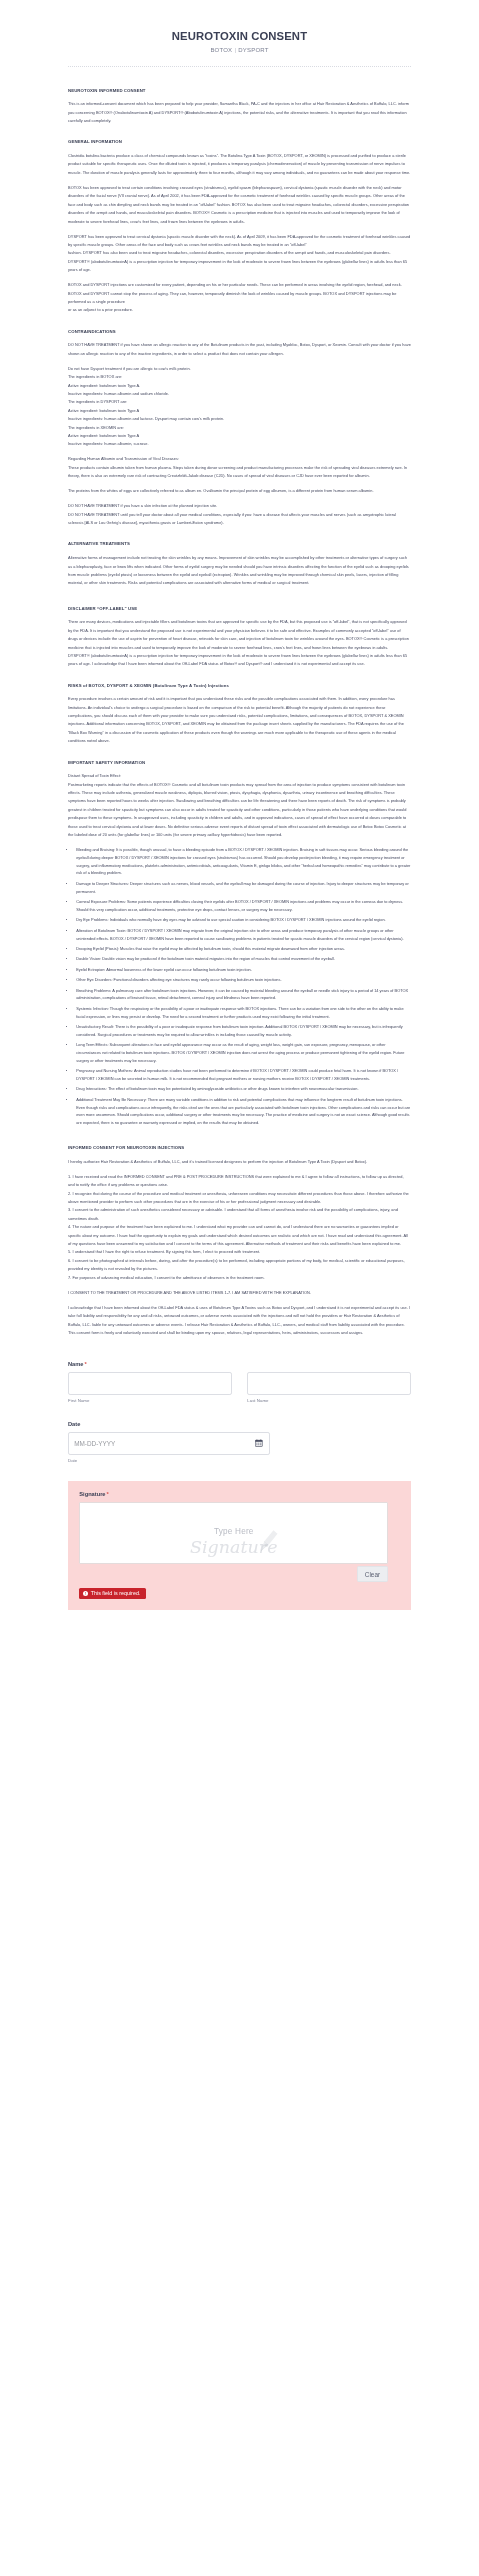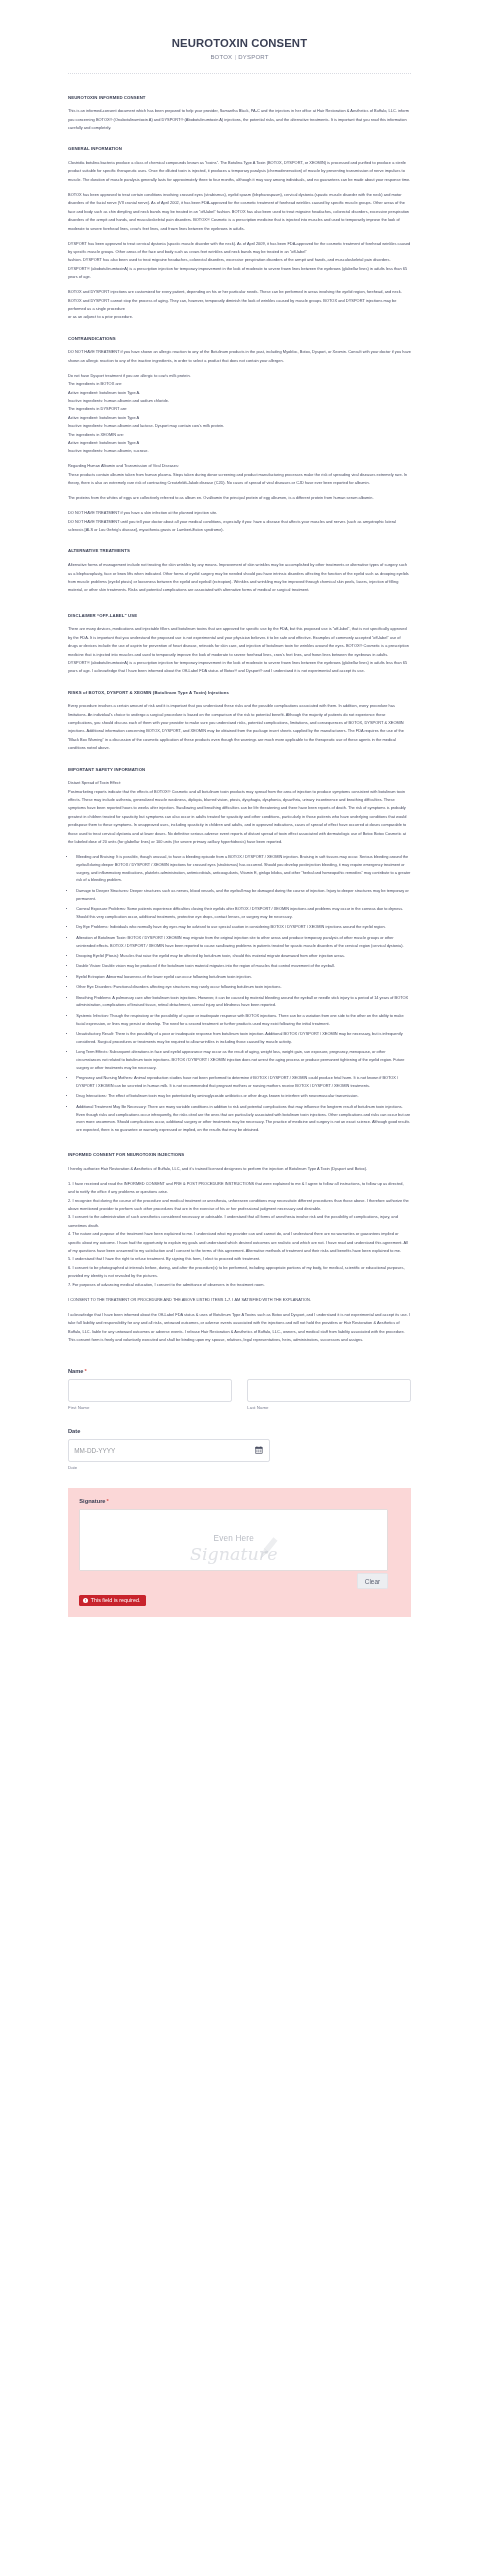--- a/index.html
+++ b/index.html
@@ -9,21 +9,21 @@
     background: #ffffff;
     width: 479px;
   }
   body {
     font-family: "Liberation Sans", sans-serif;
     color: #3d4158;
     -webkit-font-smoothing: antialiased;
   }
   .page {
     width: 393px;
-    margin: 14px auto;
+    margin: 7px auto;
     padding: 0 0 31px 0;
     background: #fff;
   }
 
   
   .doc-header {
     padding: 23px 0 0 0;
     text-align: center;
   }
   .doc-title {
@@ -407,21 +407,21 @@
       </div>
       <span class="sub-label">Date</span>
     </div>
 
     <div class="sig-block">
       <label class="sig-label">
         <span>Signature</span><span class="req-star">*</span>
       </label>
 
       <div class="sig-canvas">
-        <div class="sig-placeholder">Even Here</div>
+        <div class="sig-placeholder">Type Here</div>
         <div class="sig-script">Signature</div>
         <svg class="sig-pen" width="20.6" height="24" viewBox="0 0 40 46">
           <path d="M4 44 L10 26 L28 4 L36 11 L18 33 Z" fill="#ccd0d6"></path>
           <path d="M10 26 L18 33" stroke="#aeb3bb" stroke-width="1.4" fill="none"></path>
           <path d="M4 44 L12 36" stroke="#aeb3bb" stroke-width="1.4" fill="none"></path>
           <circle cx="13" cy="34" r="2" fill="#9aa0a8"></circle>
         </svg>
       </div>
 
       <div class="sig-toolbar">

